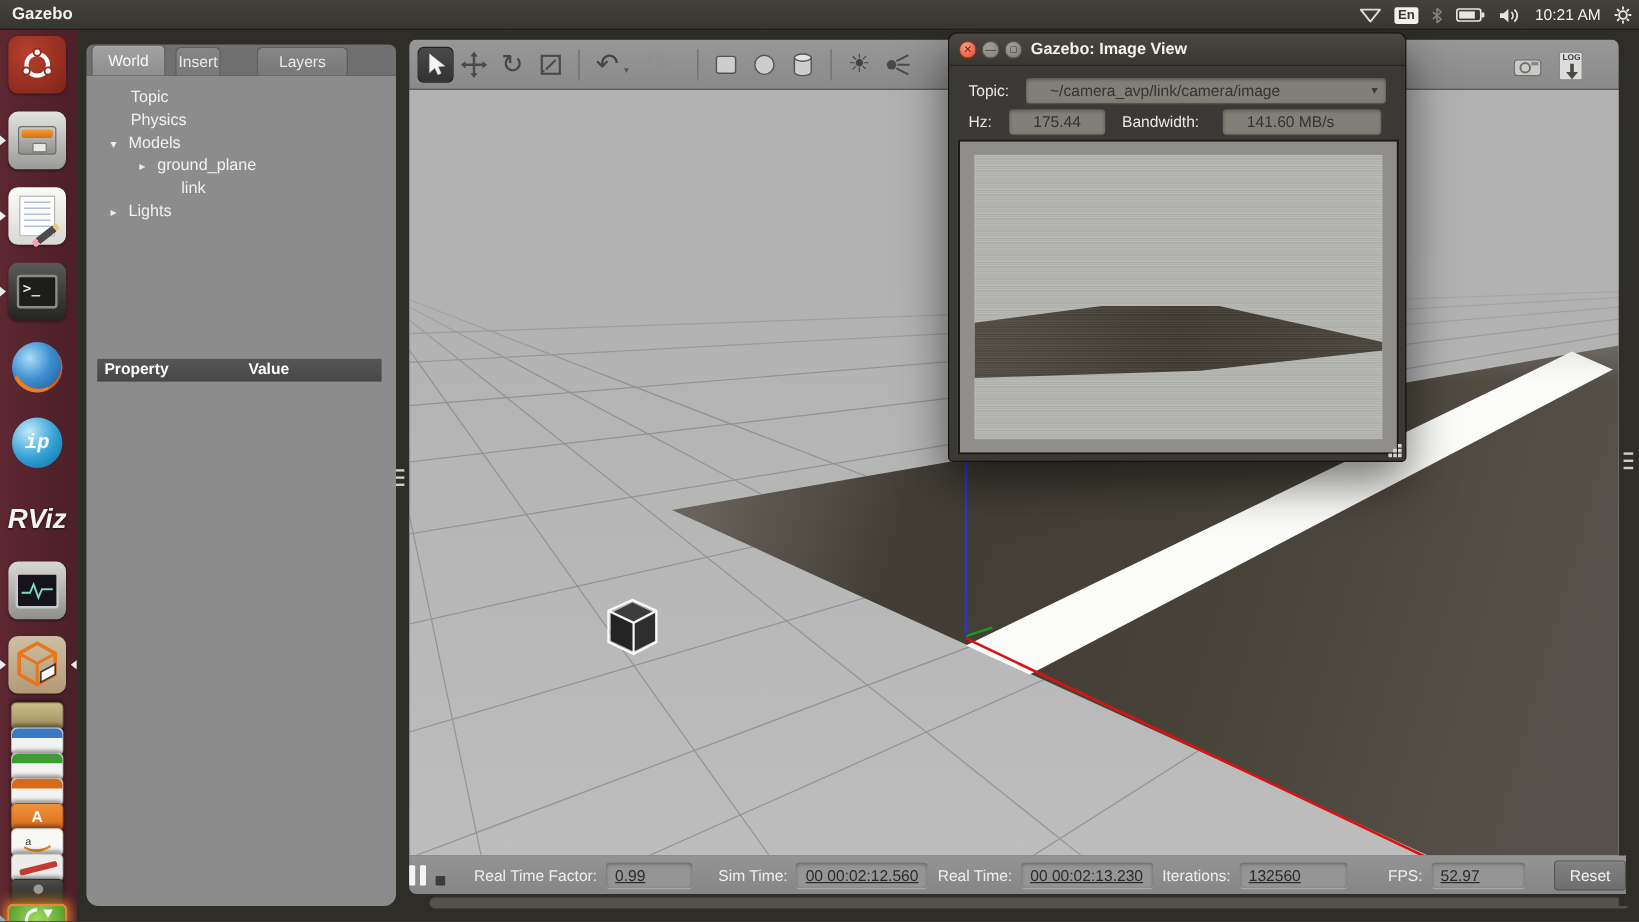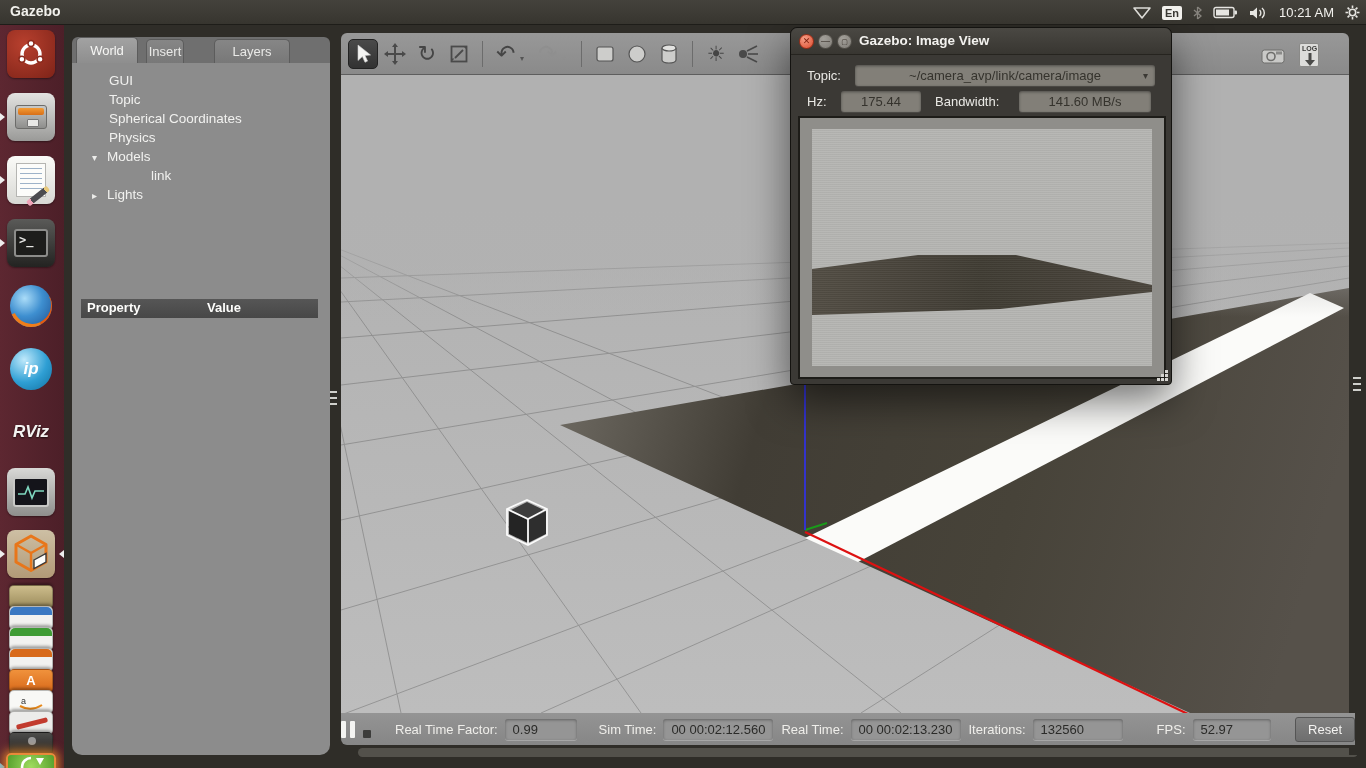--- a/index.html
+++ b/index.html
@@ -41,27 +41,27 @@
     transform:rotate(-38deg); border-radius:2px; }
   .ic-term { background:linear-gradient(#5a5a58,#232321); top:194px; }
   .term-screen { width:34px; height:28px; background:#1d1d1b; border:2px solid #8c8c8a; border-radius:3px;
     color:#e6e6e4; font-family:"DejaVu Sans Mono",monospace; font-size:12px; font-weight:bold;
     display:flex; align-items:flex-start; justify-content:flex-start; padding:2px 3px; }
   .ic-ff { background:transparent; box-shadow:none; top:257px; }
   .ff-globe { width:42px; height:42px; border-radius:50%;
     background:radial-gradient(circle at 35% 32%, #aadcf8 0%, #3e8fd0 45%, #1b4d8e 100%); position:relative; overflow:hidden; }
   .ff-fox { position:absolute; left:-6px; top:-8px; width:56px; height:56px; border-radius:50%;
     border:9px solid transparent; border-bottom-color:#f07d1a; border-right-color:#e8590c; transform:rotate(20deg); }
-  .ic-ip { background:transparent; box-shadow:none; top:320px; }
+  .ic-ip { background:transparent; box-shadow:none; top:320px;font-family:Liberation Mono, monospace; }
   .ip-ball { width:42px; height:42px; border-radius:50%;
     background:radial-gradient(circle at 34% 28%, #bfe9fb, #2f9fd4 55%, #1270a0);
     color:#fff; font-style:italic; font-weight:bold; font-size:17px;
     display:flex; align-items:center; justify-content:center; }
   .ic-rviz { background:transparent; box-shadow:none; top:383px;
-    color:#f4f4f2; font-weight:bold; font-size:17px; text-shadow:0 1px 2px rgba(0,0,0,.7); font-style:italic; }
+    color:#f4f4f2; font-weight:bold; font-size:23px; text-shadow:0 1px 2px rgba(0,0,0,.7); font-style:italic; }
   .ic-rqt { background:linear-gradient(#d8d8d6,#8e8e8c); top:443px; }
   .rqt-screen { width:36px; height:30px; background:#14141a; border:2px solid #c8c8c6; border-radius:3px;
     display:flex; align-items:center; justify-content:center; }
   .ic-gazebo { background:linear-gradient(#cdbfa4,#b29a77); top:505px; }
   .stack-tile { position:absolute; left:9px; width:44px; height:24px; border-radius:5px;
     box-shadow:0 -2px 3px rgba(0,0,0,.35); border:1px solid rgba(0,0,0,.25); }
   .band { position:absolute; left:0; top:0; right:0; height:8px; border-radius:5px 5px 0 0; }
   .st-updater { left:6px; width:50px; height:30px; border:2px solid #e8893a;
     background:radial-gradient(circle at 50% 45%, #9fdc5f, #4f9a28); box-shadow:0 0 10px 3px rgba(240,140,40,.8); }
 
@@ -114,21 +114,21 @@
 
   
   #statusbar { position:absolute; left:341px; top:713px; width:1014px; height:32px;
     background:linear-gradient(#949494,#868686); border-radius:0 0 0 6px; z-index:10;
     display:flex; align-items:center; font-size:13px; color:#efeeea; padding:0 0 0 0; }
   .pausebtn { width:14px; height:17px; display:flex; justify-content:space-between; margin-right:8px; }
   .pausebtn i { width:5px; background:#f4f4f2; border-radius:1px; }
   .stepbtn { width:8px; height:8px; background:#3c3c3a; margin:10px 10px 0 0; border-radius:1px; }
   .sval { background:#959595; border-radius:3px; height:21px; line-height:21px;
     box-shadow:inset 0 1px 3px rgba(0,0,0,.35), 0 1px 0 rgba(255,255,255,.25);
-    color:#2b2b29; padding:0 8px; margin-left:7px; white-space:nowrap; }
+    color:#2b2b29; padding:0 8px; margin-left:7px; white-space:nowrap;text-decoration:underline; }
   .slbl { margin-left:14px; white-space:nowrap; }
   #reset-btn { margin-left:auto; height:25px; padding:0 12px; background:linear-gradient(#828282,#6e6e6e);
     border:1px solid #555; border-radius:3px; color:#f4f3f1; font-size:13px; line-height:23px; }
   #bottom-grip { position:absolute; left:358px; top:748px; width:1000px; height:9px;
     background:#53514b; border-radius:5px; z-index:6; }
 
   
   #imgwin { position:absolute; left:790px; top:27px; width:382px; height:358px;
     background:#3b3935; border:1px solid #141310; border-radius:7px 7px 4px 4px;
     box-shadow:0 16px 40px rgba(0,0,0,.55); z-index:30; }
@@ -138,21 +138,21 @@
   .wbtn { position:absolute; top:6px; width:15px; height:15px; border-radius:50%;
     font-size:9px; line-height:13px; text-align:center; color:#3a322c; }
   .wbtn.close { left:8px; background:radial-gradient(circle at 35% 30%,#f5a088,#dd4b2e);
     border:1px solid #9c2d17; color:#7d1d0c; font-weight:bold; }
   .wbtn.min { left:27px; background:radial-gradient(circle at 35% 30%,#a3a09a,#807d77); border:1px solid #55524c; }
   .wbtn.max { left:46px; background:radial-gradient(circle at 35% 30%,#a3a09a,#807d77); border:1px solid #55524c; font-size:7px; }
   #imgwin .title { position:absolute; left:68px; top:5px; font-size:13.5px; font-weight:bold; color:#f3f2ef; }
   #imgwin .rowlbl { position:absolute; font-size:13px; color:#eae9e5; }
   .field { position:absolute; background:#827f78; border-radius:3px;
     box-shadow:inset 0 1px 3px rgba(0,0,0,.4), 0 1px 0 rgba(255,255,255,.08);
-    color:#35332d; font-size:13px; line-height:21px; padding:0 0; white-space:nowrap; overflow:hidden;text-align:center; }
+    color:#35332d; font-size:13px; line-height:21px; padding:0 20px; white-space:nowrap; overflow:hidden; }
   .combo-caret { position:absolute; right:7px; top:0; font-size:10px; color:#3b3934; line-height:21px; }
   #imgframe { position:absolute; left:7px; top:88px; width:368px; height:263px;
     background:#8f8e8a; border:2px solid #1d1c18; display:flex; align-items:center; justify-content:center; }
   #camimg { width:340px; height:237px; background:#b5b5b2; position:relative; }
   #camimg .noise { position:absolute; inset:0;
     background:repeating-linear-gradient(0deg, rgba(255,255,255,.04) 0 1px, rgba(0,0,0,.03) 1px 2px); }
   #win-grip { position:absolute; right:2px; bottom:2px; width:13px; height:13px; }
 
   svg { display:block; }
 </style>
@@ -297,25 +297,24 @@
   </div>
 
   <div id="tabstrip">
     <div class="tab active" style="left:4px;width:62px">World</div>
     <div class="tab" style="left:74px;width:38px">Insert</div>
     <div class="tab" style="left:142px;width:76px">Layers</div>
   </div>
 
   <div id="panel">
     <ul id="tree">
-      <li class="ind1"><span>GUI</span></li>
       <li class="ind1"><span>Topic</span></li>
-      <li class="ind1"><span>Spherical Coordinates</span></li>
       <li class="ind1"><span>Physics</span></li>
       <li class="ind1a"><span class="arr">▾</span><span>Models</span></li>
+      <li class="ind2a"><span class="arr">▸</span><span>ground_plane</span></li>
       <li class="ind3"><span>link</span></li>
       <li class="ind1a"><span class="arr">▸</span><span>Lights</span></li>
     </ul>
     <div id="prop-split"><i></i><i></i><i></i></div>
     <div id="prop-header">
       <span>Property</span>
       <span>Value</span>
     </div>
   </div>
 

